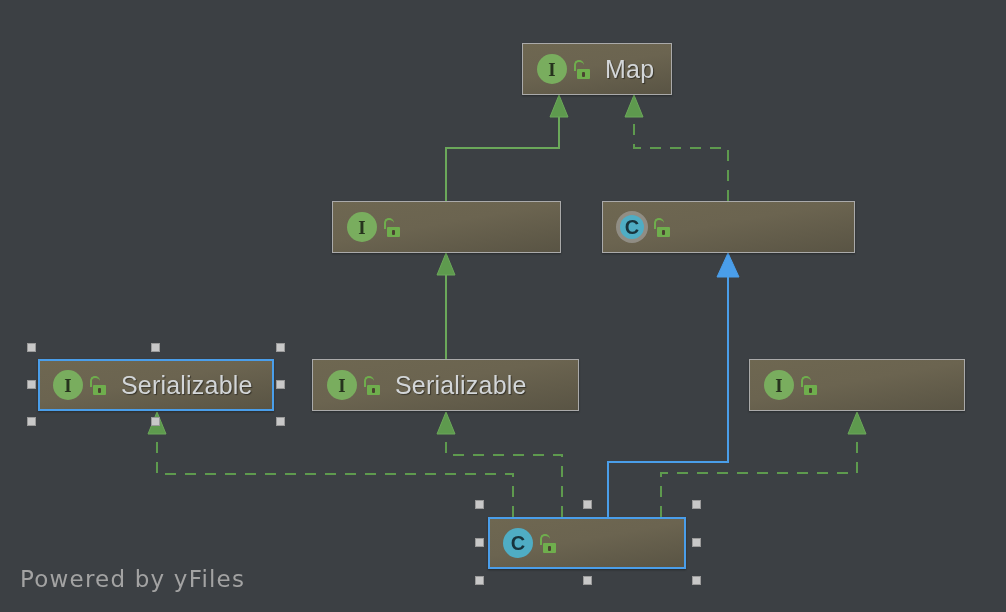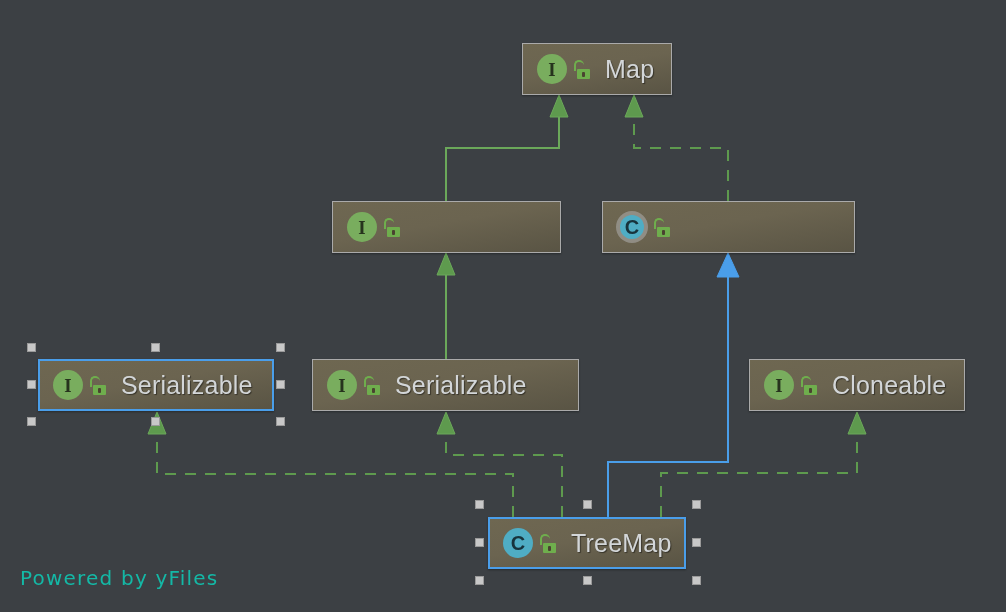--- a/index.html
+++ b/index.html
@@ -117,22 +117,22 @@
     width: 9px; height: 9px;
     background: #c8c8c8;
     border: 1px solid #9a9a9a;
     box-sizing: border-box;
   }
   
   #watermark {
     position: absolute;
     left: 20px;
     top: 566px;
-    font-size: 20px;
-    color: #14b8a6;
+    font-size: 23px;
+    color: #a3a3a3;
     letter-spacing: 1.2px;
     font-family: "DejaVu Sans", sans-serif;
   }
 </style>
 </head>
 <body>
 
 <div id="canvas">
 
   <svg id="edges" viewBox="0 0 1006 612" width="1006" height="612">
@@ -233,33 +233,31 @@
 
   <div class="node" style="left:749px; top:359px; width:216px; height:52px;">
     <span class="type-icon iface">
       <span class="glyph">I</span>
     </span>
     <span class="lock-icon">
       <span class="shackle"></span>
         <span class="body"></span>
         <span class="keyhole"></span>
     </span>
-    <span class="node-label">Cloneable</span>
   </div>
 
   <div class="node selected" style="left:488px; top:517px; width:198px; height:52px;">
     <span class="type-icon cls">
       <span class="glyph">C</span>
     </span>
     <span class="lock-icon">
       <span class="shackle"></span>
         <span class="body"></span>
         <span class="keyhole"></span>
     </span>
-    <span class="node-label">TreeMap</span>
   </div>
 
   <div class="handle" style="left:27px;  top:343px;"></div>
   <div class="handle" style="left:151px; top:343px;"></div>
   <div class="handle" style="left:276px; top:343px;"></div>
   <div class="handle" style="left:27px;  top:380px;"></div>
   <div class="handle" style="left:276px; top:380px;"></div>
   <div class="handle" style="left:27px;  top:417px;"></div>
   <div class="handle" style="left:151px; top:417px;"></div>
   <div class="handle" style="left:276px; top:417px;"></div>

